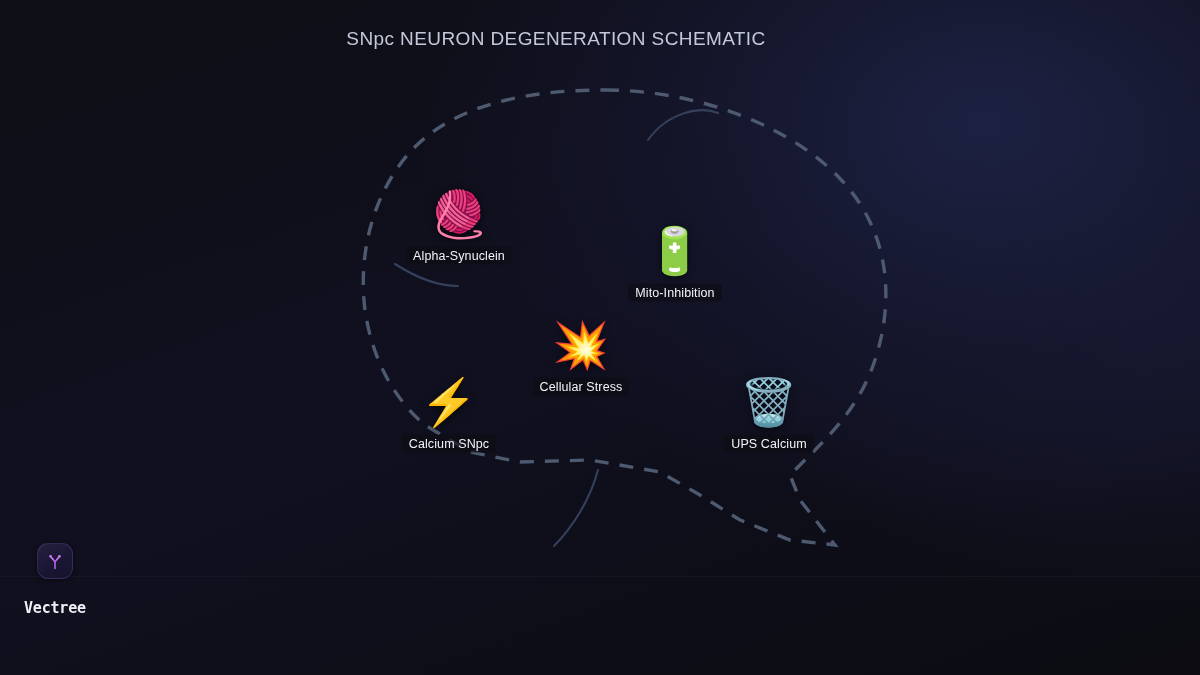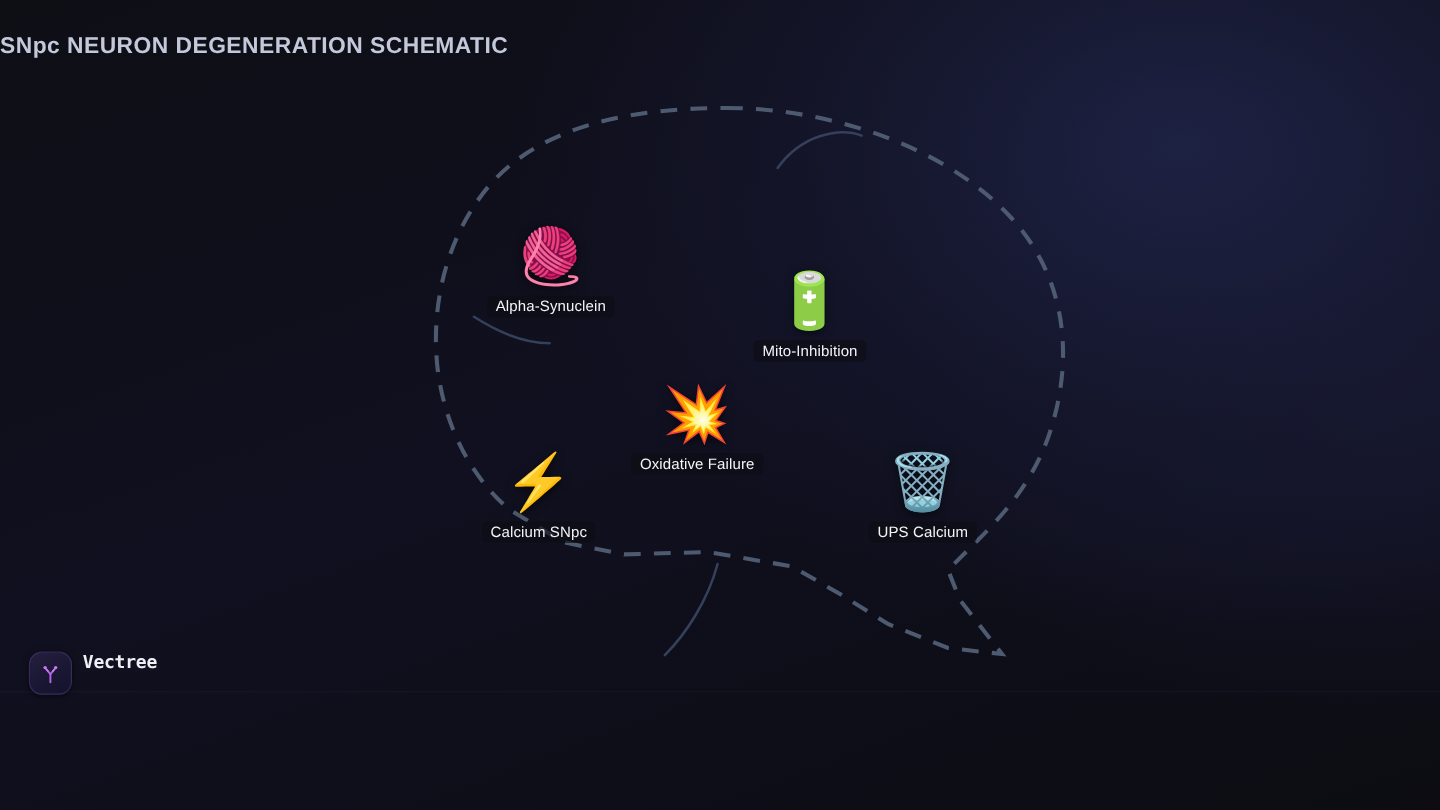--- a/index.html
+++ b/index.html
@@ -35,25 +35,25 @@
     height: 675px;
     pointer-events: none;
   }
 
   
   .chart-title {
     position: absolute;
     top: 28px;
     left: 0;
     width: 1112px;
-    text-align: left;
+    text-align: center;
     font-size: 19px;
     letter-spacing: 0.4px;
     color: #c3c9da;
-    font-weight: 700;
+    font-weight: 400;
   }
 
   
   .node {
     position: absolute;
     transform: translate(-50%, -50%);
     display: flex;
     flex-direction: column;
     align-items: center;
     width: 170px;
@@ -86,22 +86,23 @@
     top: 576px;
     width: 1200px;
     height: 1px;
     background: rgba(120,128,160,0.07);
   }
   .brand-row {
     position: absolute;
     left: 24px;
     top: 543px;
     display: flex;
-    align-items: flex-start;
-    gap: 9px;
+    align-items: center;
+    gap: 20px;
+    flex-direction: column;
   }
   .brand-logo {
     width: 34px;
     height: 34px;
     border-radius: 11px;
     background: linear-gradient(150deg, #241f3d 0%, #191633 60%, #15122b 100%);
     border: 1px solid rgba(150,110,220,0.22);
     display: flex;
     align-items: center;
     justify-content: center;
@@ -176,21 +177,21 @@
     <div class="node-label">Alpha-Synuclein</div>
   </div>
 
   <div class="node" style="left:675px; top:263px;">
     <div class="node-emoji">🔋</div>
     <div class="node-label">Mito-Inhibition</div>
   </div>
 
   <div class="node" style="left:581px; top:357px;">
     <div class="node-emoji">💥</div>
-    <div class="node-label">Oxidative Failure</div>
+    <div class="node-label">Cellular Stress</div>
   </div>
 
   <div class="node" style="left:449px; top:414px;">
     <div class="node-emoji">⚡</div>
     <div class="node-label">Calcium SNpc</div>
   </div>
 
   <div class="node" style="left:769px; top:414px;">
     <div class="node-emoji">🗑️</div>
     <div class="node-label">UPS Calcium</div>

